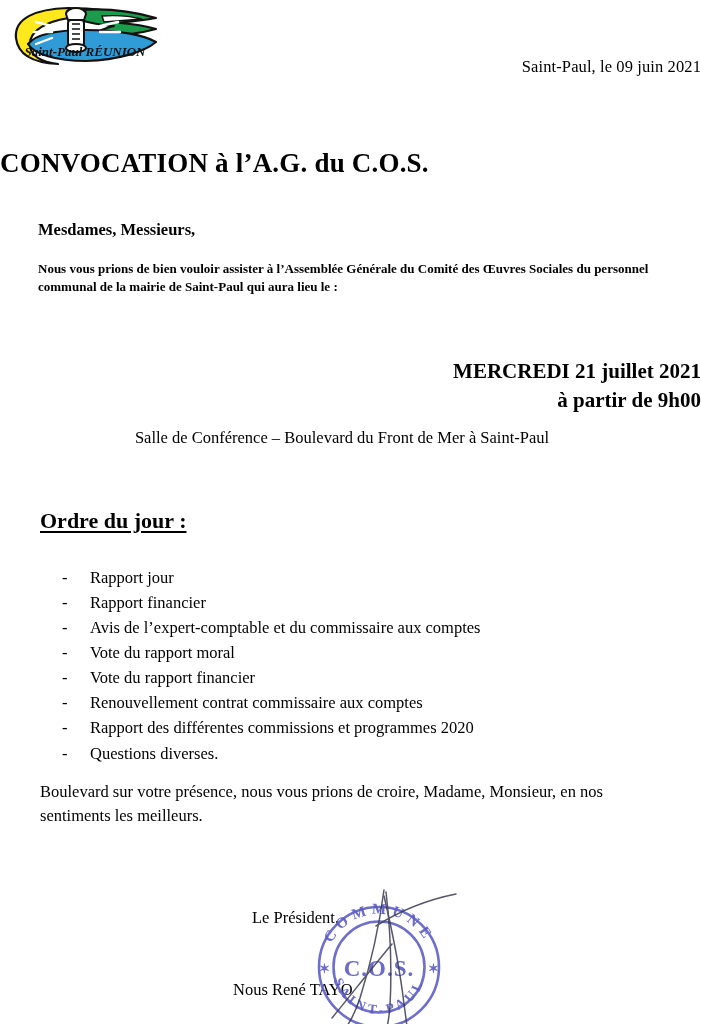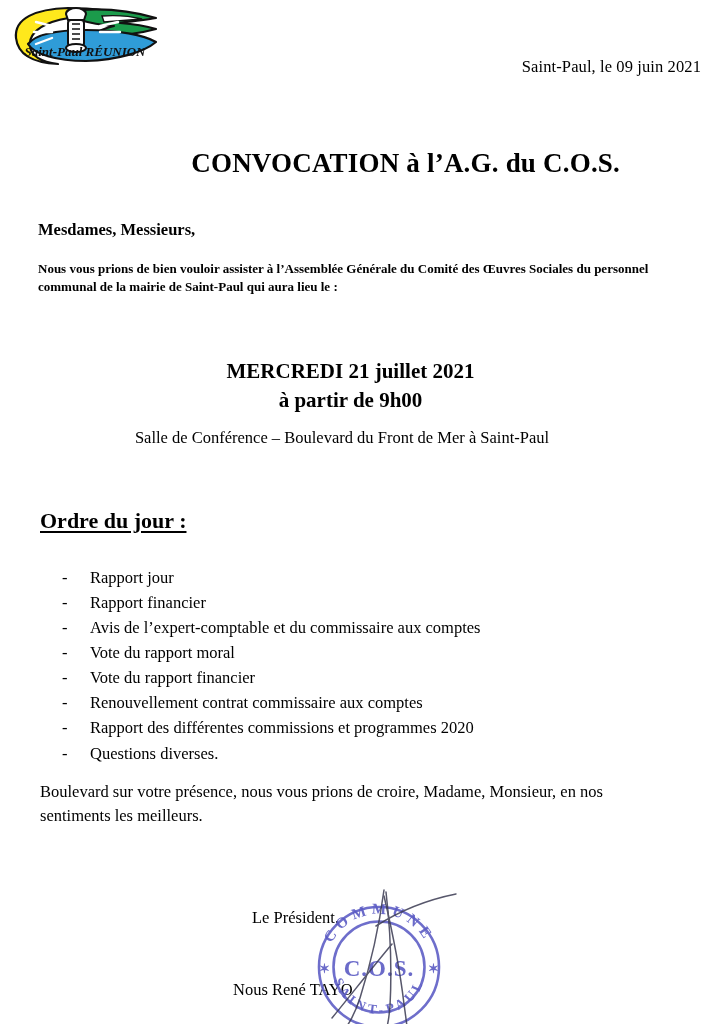--- a/index.html
+++ b/index.html
@@ -48,21 +48,21 @@
     padding-left: 92px;
     box-sizing: border-box;
   }
 
   
   .doc-title {
     position: absolute;
     left: 0;
     top: 148px;
     width: 620px;
-    text-align: right;
+    text-align: left;
     font-size: 27px;
     font-weight: bold;
     letter-spacing: 0.2px;
   }
 
   
   .salutation {
     position: absolute;
     left: 38px;
     top: 220px;
@@ -78,21 +78,21 @@
     font-weight: bold;
     line-height: 1.42;
   }
 
   
   .meeting {
     position: absolute;
     left: 0;
     top: 357px;
     width: 701px;
-    text-align: center;
+    text-align: right;
     font-size: 21px;
     font-weight: bold;
     line-height: 1.38;
   }
   .venue {
     position: absolute;
     left: 0;
     top: 428px;
     width: 684px;
     text-align: center;

